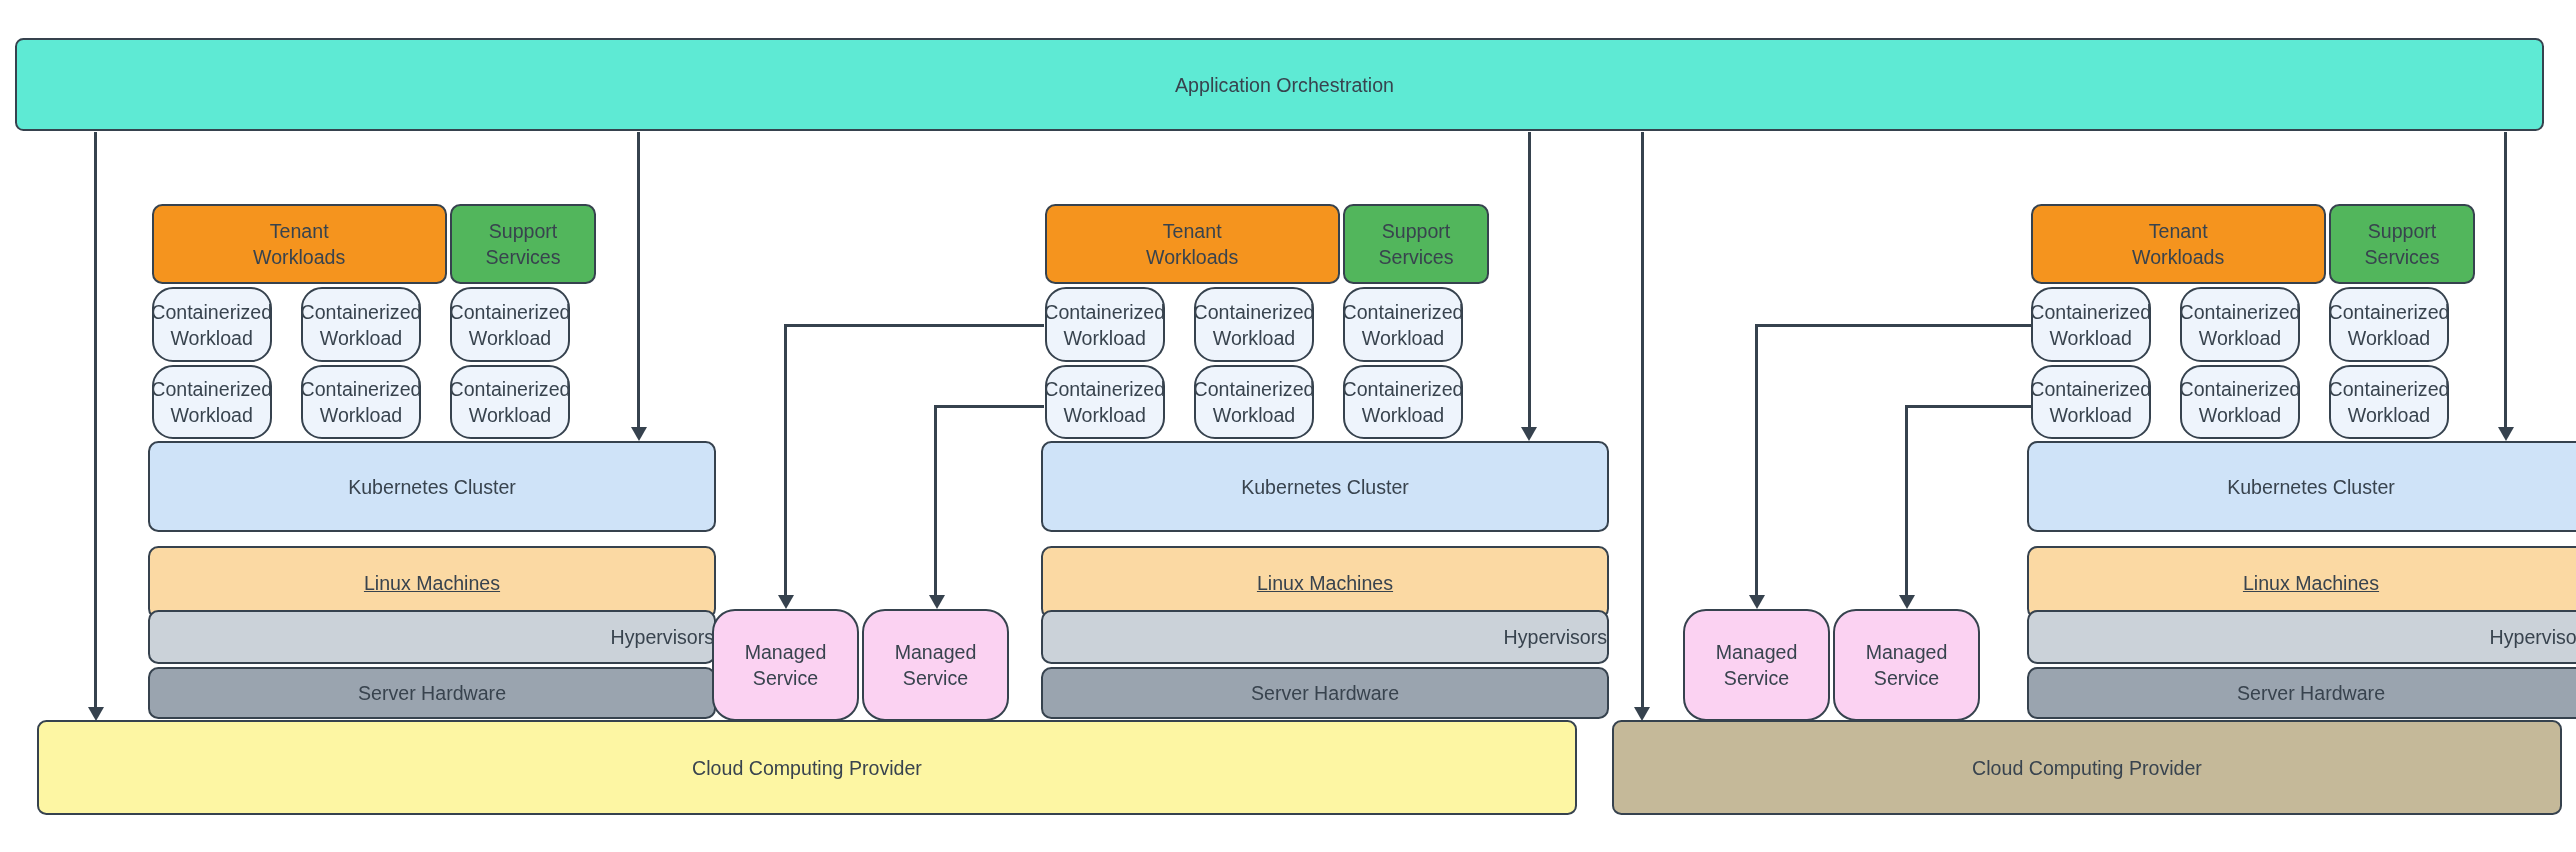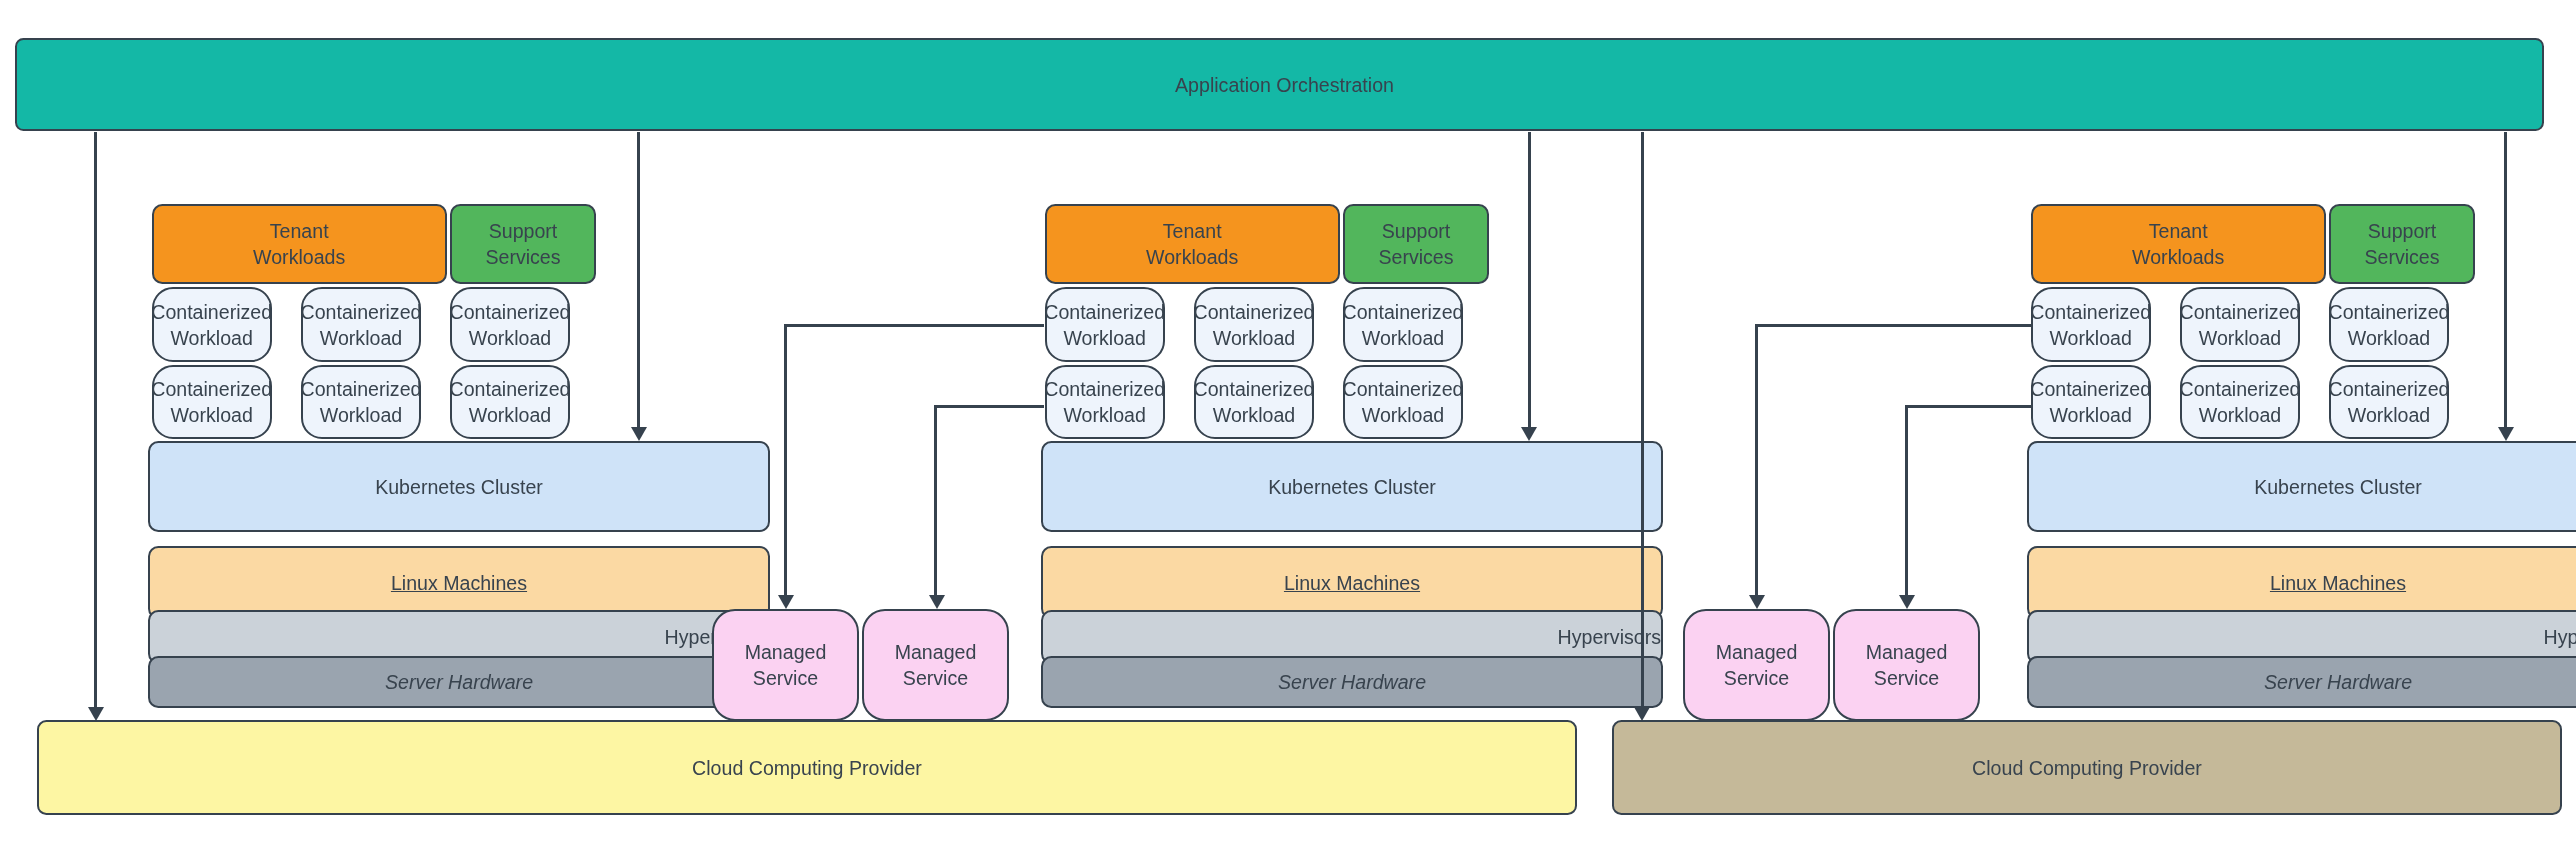--- a/index.html
+++ b/index.html
@@ -33,25 +33,25 @@
   .stack-2{left:1041px;}
   .stack-3{left:2027px;}
   .hdr-tenant{left:3.7px;top:0;width:295px;height:80px;}
   .hdr-support{left:302px;top:0;width:146px;height:80px;}
   .wl{width:120px;height:75px;border-radius:21px;}
   .wl.r1{top:83px;}
   .wl.r2{top:161px;height:74px;}
   .wl.c1{left:3.7px;}
   .wl.c2{left:153px;}
   .wl.c3{left:302px;}
-  .layer{left:0;width:622px;}
+  .layer{left:0;width:568px;}
   .layer-k8s{top:237px;height:91px;}
   .layer-linux{top:342px;height:73px;text-decoration:underline;}
   .layer-hyp{top:406px;height:54px;justify-content:flex-end;}
-  .layer-server{top:452px;height:52px;font-style:italic;}
+  .layer-server{top:463px;height:52px;}
   .provider{top:720px;height:95px;border-radius:9.3px;}
   .provider-1{left:37px;width:1540px;}
   .provider-2{left:1612px;width:950px;}
   .managed{top:609px;width:147px;height:112px;border-radius:23px;}
   .ms-1a{left:712px;}
   .ms-1b{left:862px;}
   .ms-2a{left:1683px;}
   .ms-2b{left:1833px;}
   .vline{position:absolute;width:2.8px;background:var(--stroke);}
   .hline{position:absolute;height:2.8px;background:var(--stroke);}
@@ -60,21 +60,21 @@
     border-left:8.4px solid transparent;
     border-right:8.4px solid transparent;
     border-top:14px solid var(--stroke);
   }
 </style>
 </head>
 <body>
 
 <div class="canvas">
 
-  <div class="box banner" style="background: #14b8a6; padding-left: 10px;">
+  <div class="box banner" style="background: #5eead4; padding-left: 10px;">
     <span>Application Orchestration</span>
   </div>
 
   <div class="stack stack-1">
     <div class="box hdr-tenant" style="background: rgb(245, 148, 30);">
       <span>Tenant
 Workloads</span>
     </div>
     <div class="box hdr-support" style="background: rgb(82, 182, 92);">
       <span>Support

